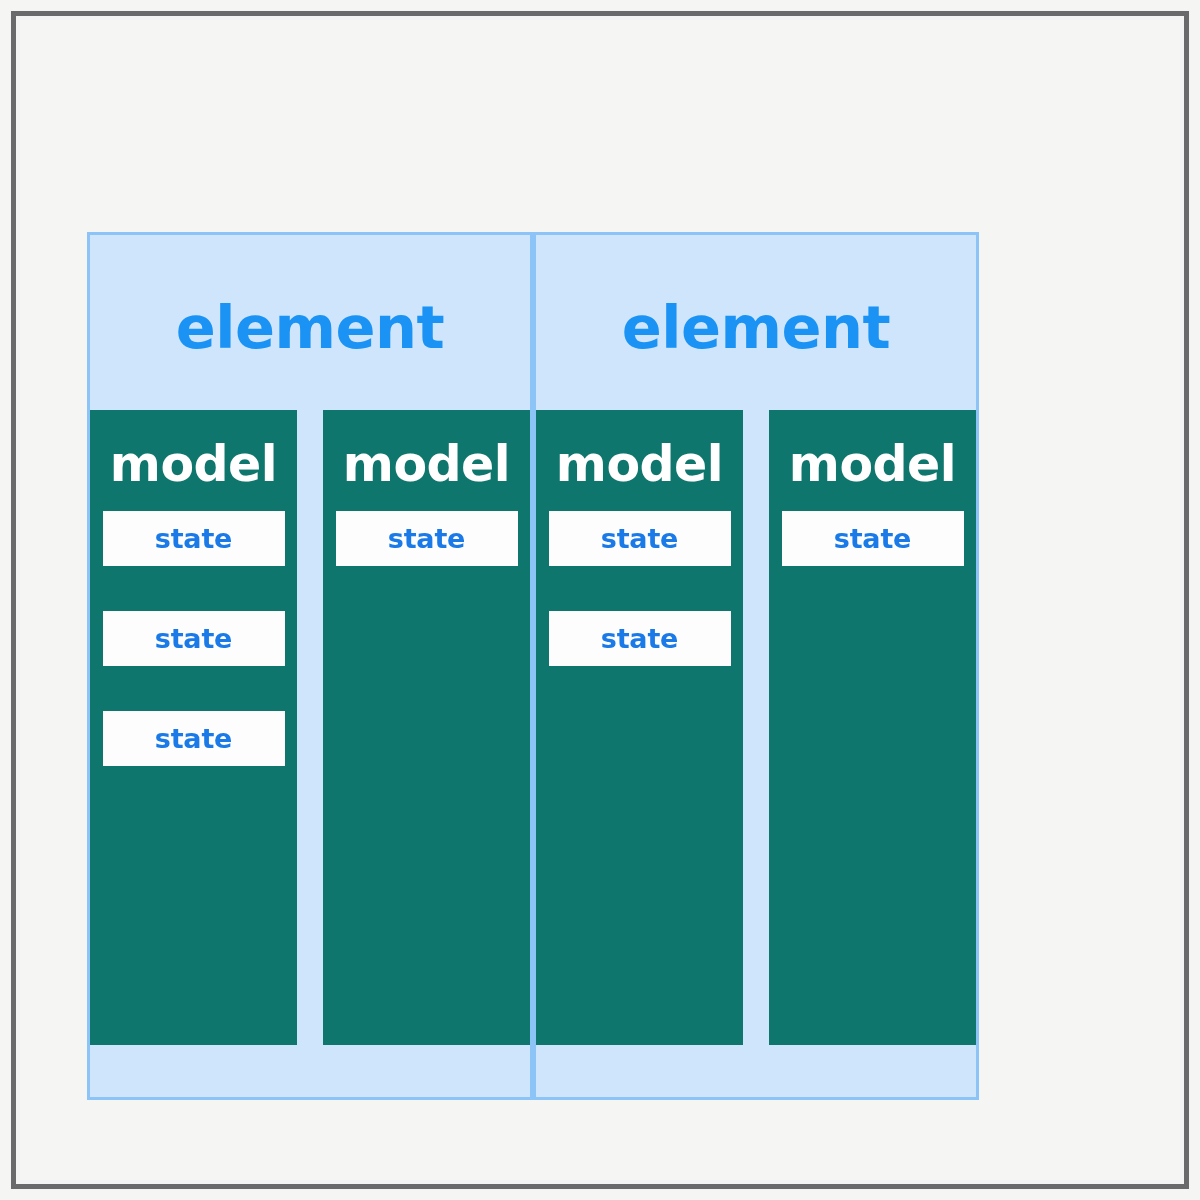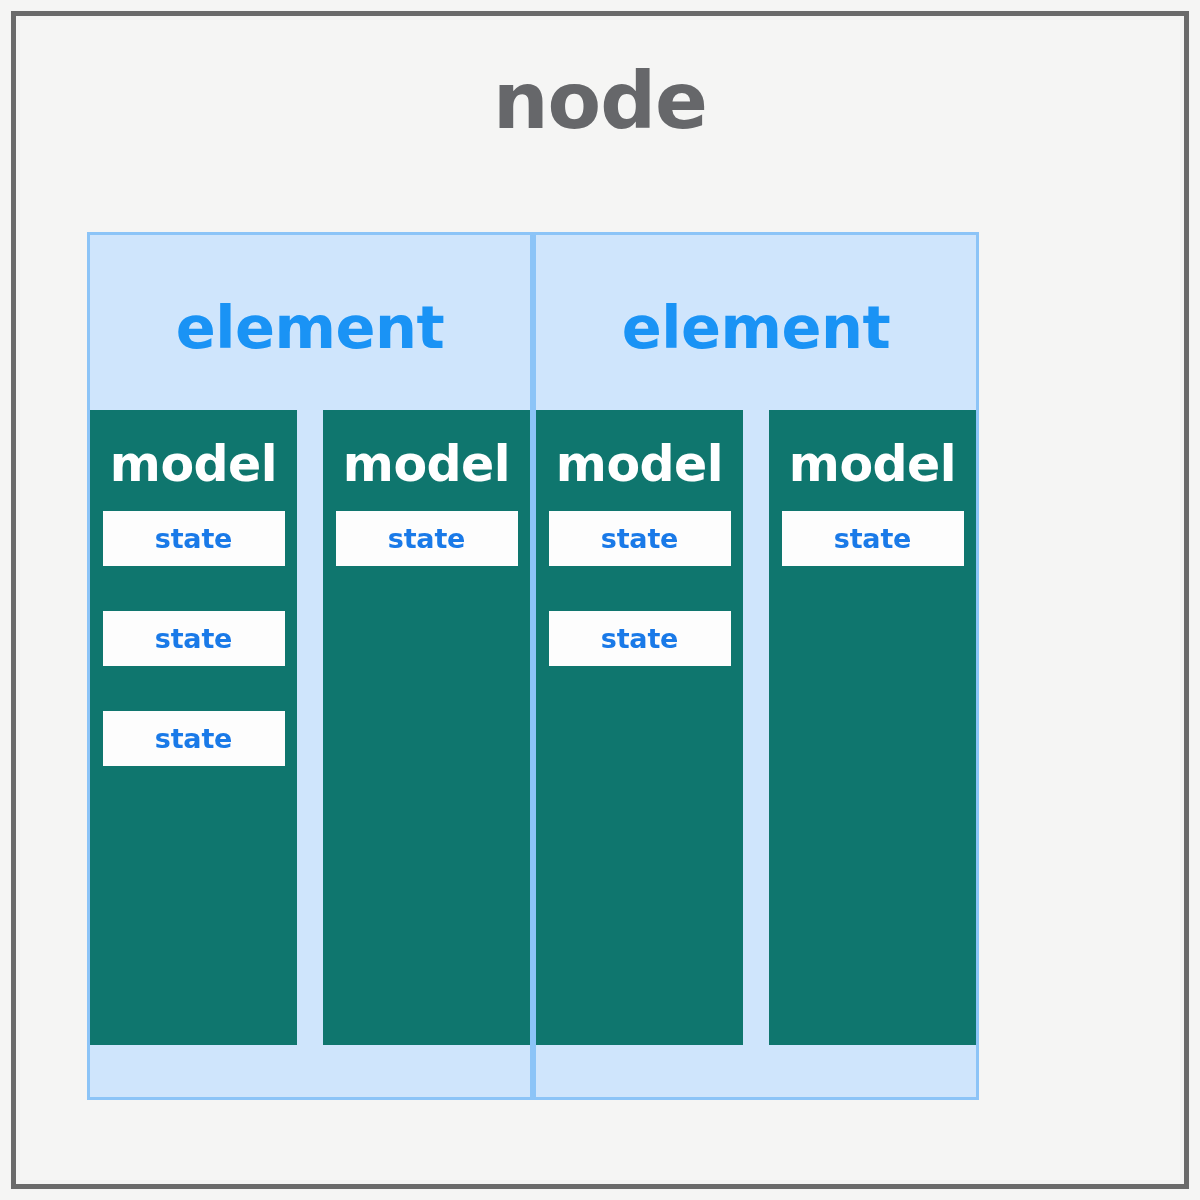--- a/index.html
+++ b/index.html
@@ -122,21 +122,20 @@
     line-height: 1;
   }
 </style>
 </head>
 <body>
 
 <div id="canvas">
   <div id="frame">
     <div id="inner">
 
-      <div id="node-title">node</div>
 
       <div id="elements-row">
 
         <div class="element-box">
           <div class="element-label">element</div>
           <div class="models-row">
 
             <div class="model-box">
               <div class="model-label">model</div>
               <div class="states-wrap">

